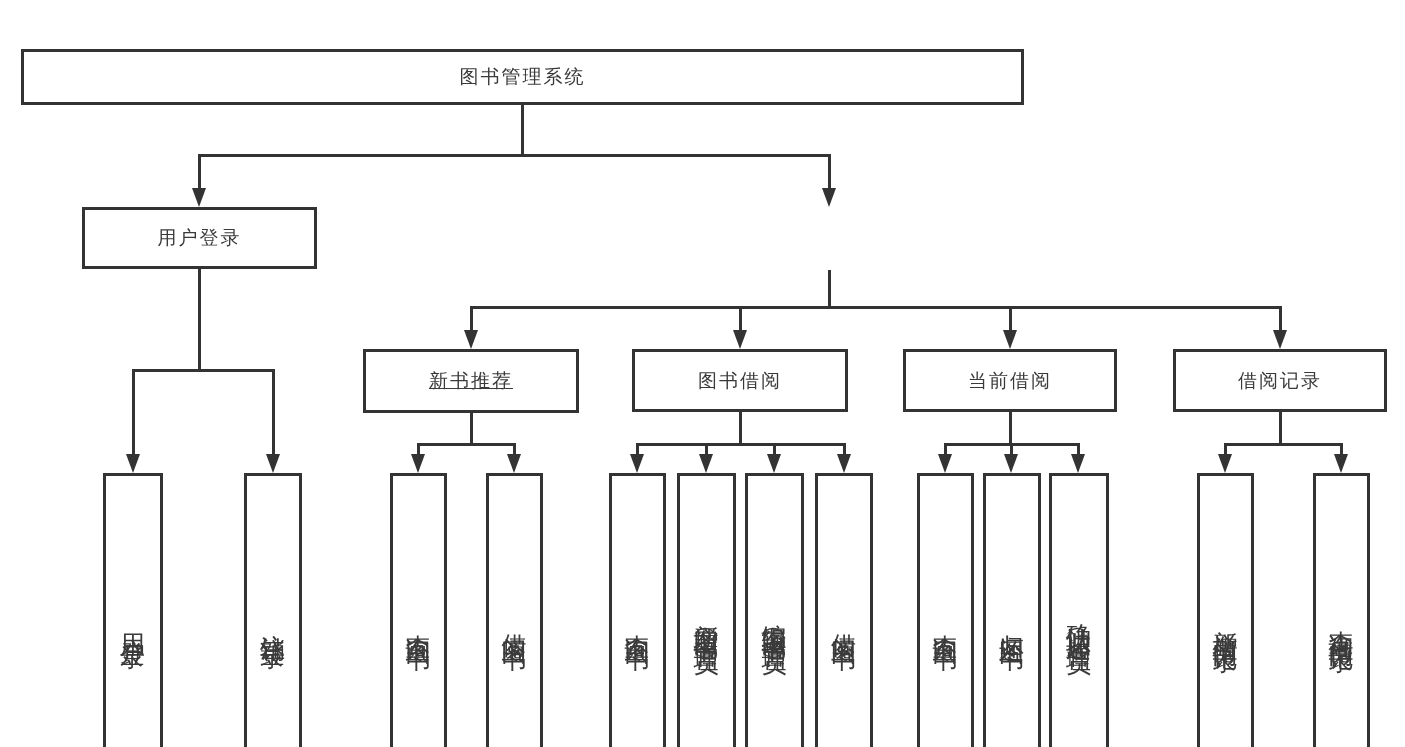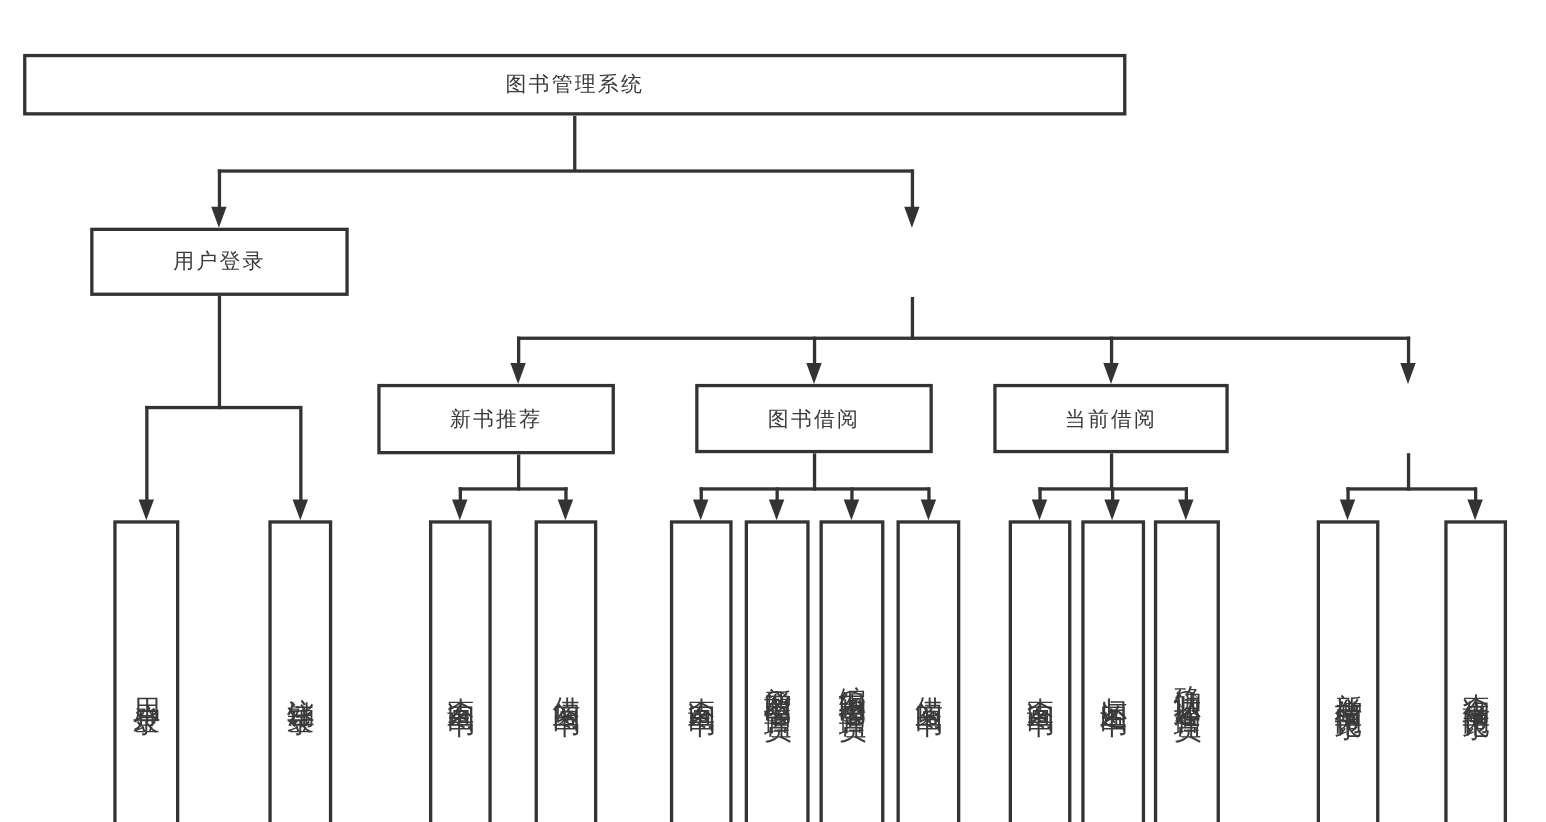--- a/index.html
+++ b/index.html
@@ -58,28 +58,31 @@
 <div class="canvas">
 
   <div class="hbox" style="left:21px;top:13px;width:1003px;height:56px;">
     <span>图书管理系统</span>
   </div>
 
   <div class="hbox" style="left:82px;top:171px;width:235px;height:62px;">
     <span>用户登录</span>
   </div>
 
-  <div class="hbox" style="left:343px;top:313px;width:216px;height:64px;">
+  <div class="hbox" style="left:363px;top:313px;width:216px;height:64px;text-decoration:underline;">
     <span>新书推荐</span>
   </div>
   <div class="hbox" style="left:632px;top:313px;width:216px;height:63px;">
     <span>图书借阅</span>
   </div>
   <div class="hbox" style="left:903px;top:313px;width:214px;height:63px;">
     <span>当前借阅</span>
+  </div>
+  <div class="hbox" style="left:1173px;top:313px;width:214px;height:63px;">
+    <span>借阅记录</span>
   </div>
 
   <div class="vbox" style="left:103px;width:60px;">
     <span class="vtext">用户登录</span>
   </div>
   <div class="vbox" style="left:244px;width:58px;">
     <span class="vtext">注销登录</span>
   </div>
 
   <div class="vbox" style="left:390px;width:57px;">

